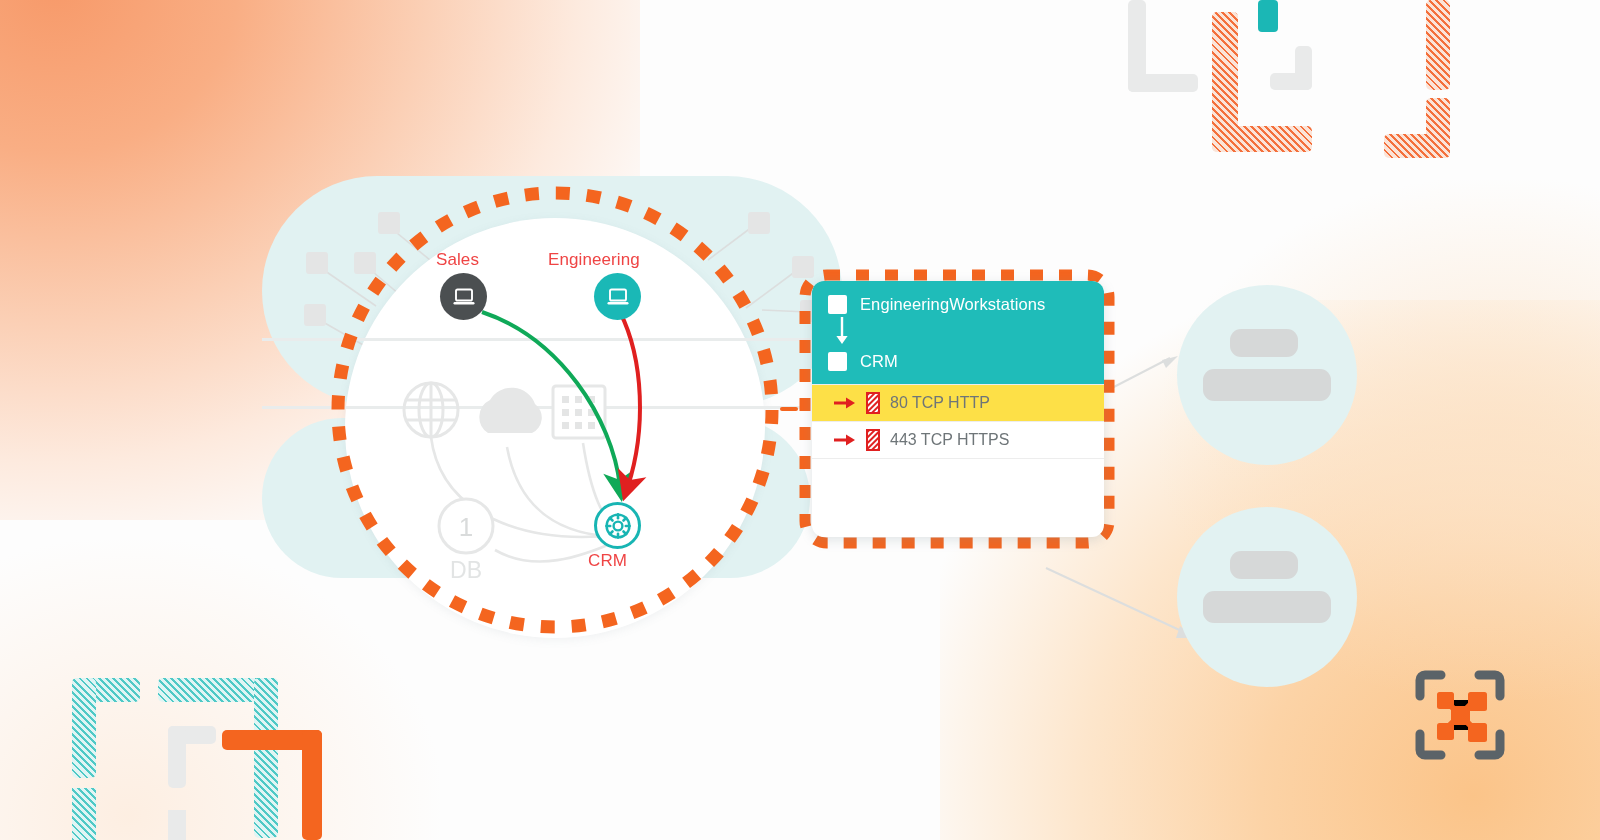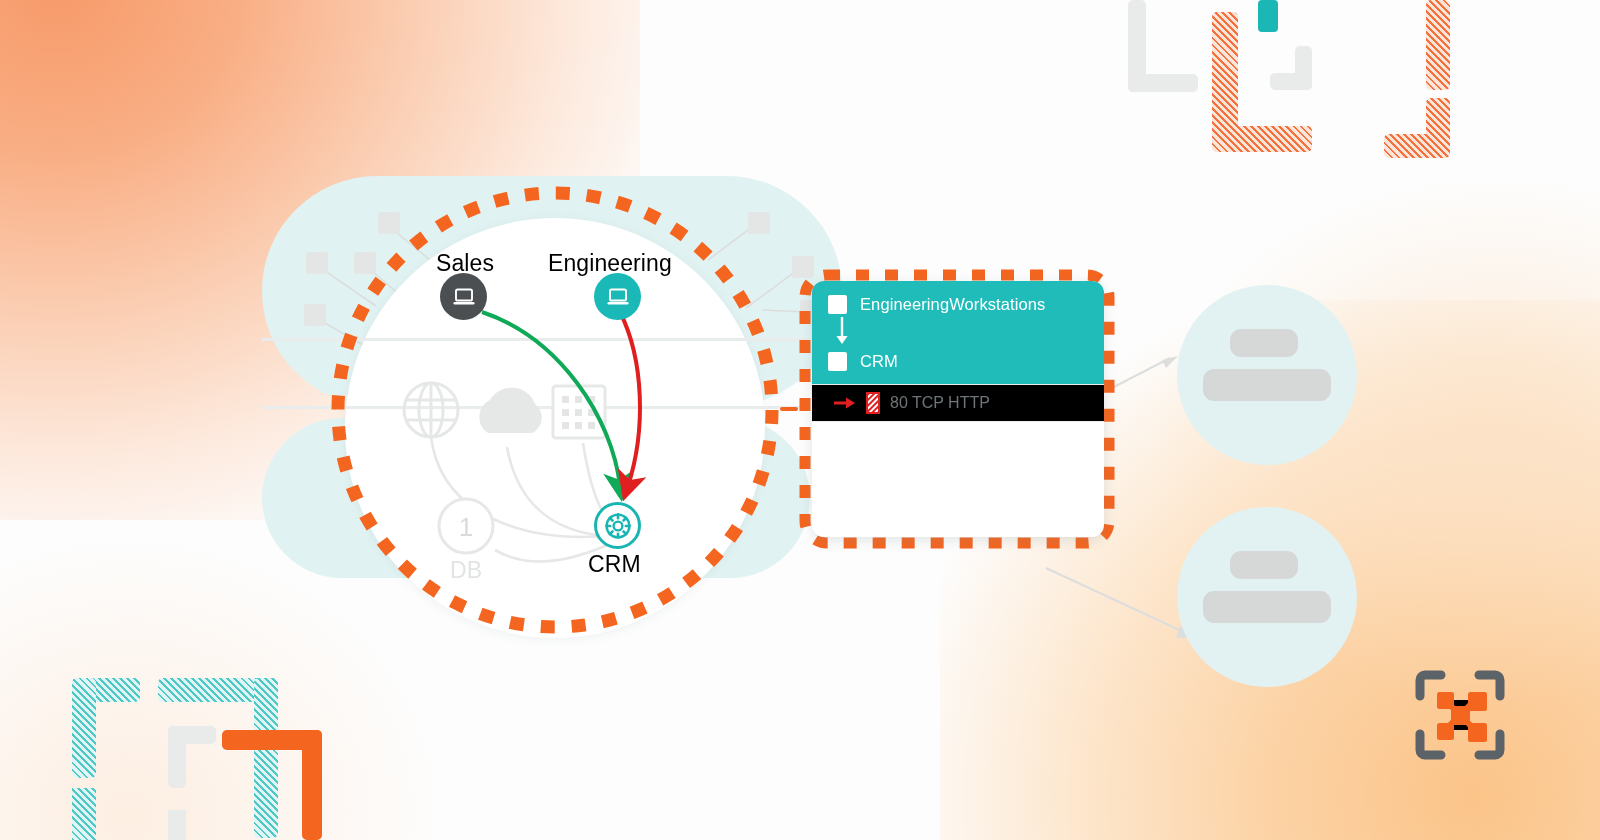--- a/index.html
+++ b/index.html
@@ -66,21 +66,21 @@
 
   .dashed-ring {
     position:absolute; left:330px; top:185px; width:450px; height:450px;
   }
   .node-circle {
     position:absolute; border-radius:50%;
     display:flex; align-items:center; justify-content:center;
   }
   .node-label {
     position:absolute; white-space:nowrap;
-    color:#000000; font-size:23px; letter-spacing:.1px;
+    color:#ef4444; font-size:17px; letter-spacing:.1px;
   }
 
   .sales-circle { left:440px; top:273px; width:47px; height:47px; background:#4b4f51; }
   .sales-label  { left:436px; top:250px; }
   .eng-circle   { left:594px; top:273px; width:47px; height:47px; background:#1ab8b6; }
   .eng-label    { left:548px; top:250px; }
   .crm-circle   { left:594px; top:502px; width:47px; height:47px; background:#ffffff; border:3px solid #18b5b3; }
   .crm-label    { left:588px; top:551px; }
 
   
@@ -104,21 +104,21 @@
   .arrow-dn { margin:2px 0 2px 6px; }
 
   .svc-title {
     padding:9px 16px 9px 22px; font-size:16px; color:#7b8285; background:#ffffff;
   }
   .svc-row {
     display:flex; align-items:center; gap:10px;
     padding:7px 16px 7px 22px; font-size:16px; color:#6e7578;
     border-top:1px solid #ededed;
   }
-  .svc-row.alt { background:#000000; }
+  .svc-row.alt { background:#fde047; }
   .svc-row .lbl { white-space:nowrap; }
   .card-foot { height:38px; background:#ffffff; border-top:1px solid #ededed; }
 
   .tick-orange {
     position:absolute; left:780px; top:407px; width:18px; height:4px;
     background:#f4651f; border-radius:2px;
   }
 
   
   .avatar {
@@ -364,20 +364,30 @@
           <pattern id="hp1" width="4" height="4" patternUnits="userSpaceOnUse" patternTransform="rotate(45)">
             <rect width="2" height="4" fill="#ffffff"></rect>
             <rect x="2" width="2" height="4" fill="#e02020"></rect>
           </pattern>
         </defs>
         <rect x="1" y="1" width="12" height="20" fill="url(#hp1)" stroke="#e02020" stroke-width="2"></rect>
       </svg>
       <span class="lbl">80 TCP HTTP</span>
     </div>
 
+    <div class="svc-row">
+      <svg width="22" height="16" viewBox="0 0 22 16">
+        <path d="M0,8 H14" stroke="#e02020" stroke-width="2.8"></path>
+        <path d="M12,2.4 L21,8 L12,13.6 Z" fill="#e02020"></path>
+      </svg>
+      <svg width="14" height="22" viewBox="0 0 14 22">
+        <rect x="1" y="1" width="12" height="20" fill="url(#hp1)" stroke="#e02020" stroke-width="2"></rect>
+      </svg>
+      <span class="lbl">443 TCP HTTPS</span>
+    </div>
 
     <div class="card-foot"></div>
   </div>
 
   <div class="avatar av1">
     <span class="av-bar" style="left:53px; top:44px; width:68px; height:28px;"></span>
     <span class="av-bar" style="left:26px; top:84px; width:128px; height:32px;"></span>
   </div>
   <div class="avatar av2">
     <span class="av-bar" style="left:53px; top:44px; width:68px; height:28px;"></span>

